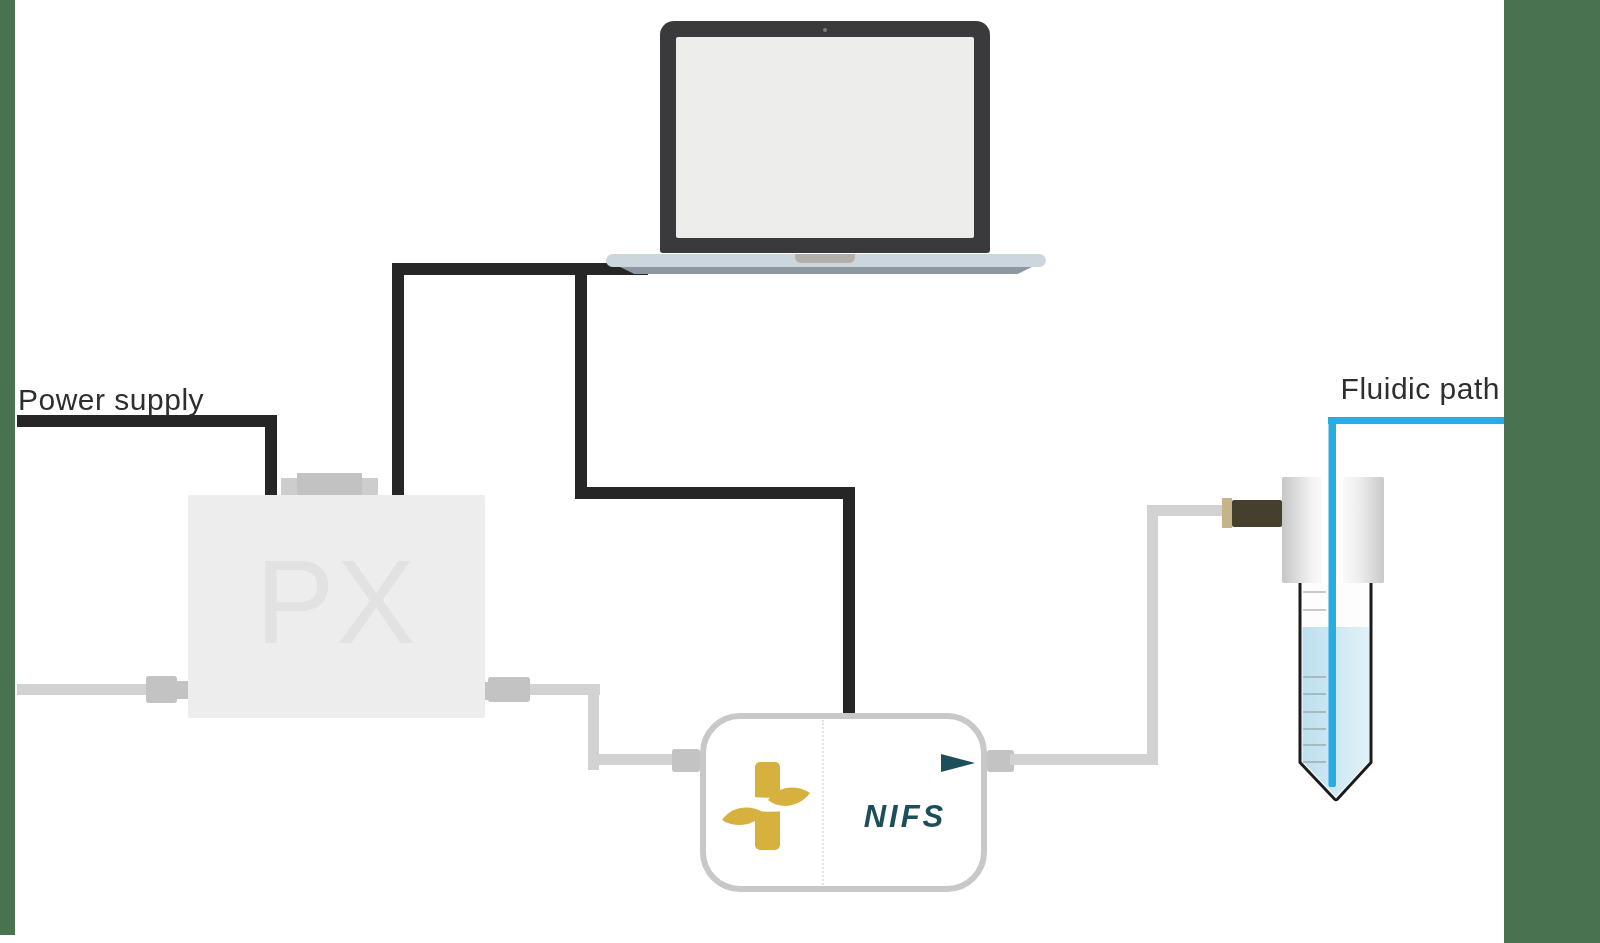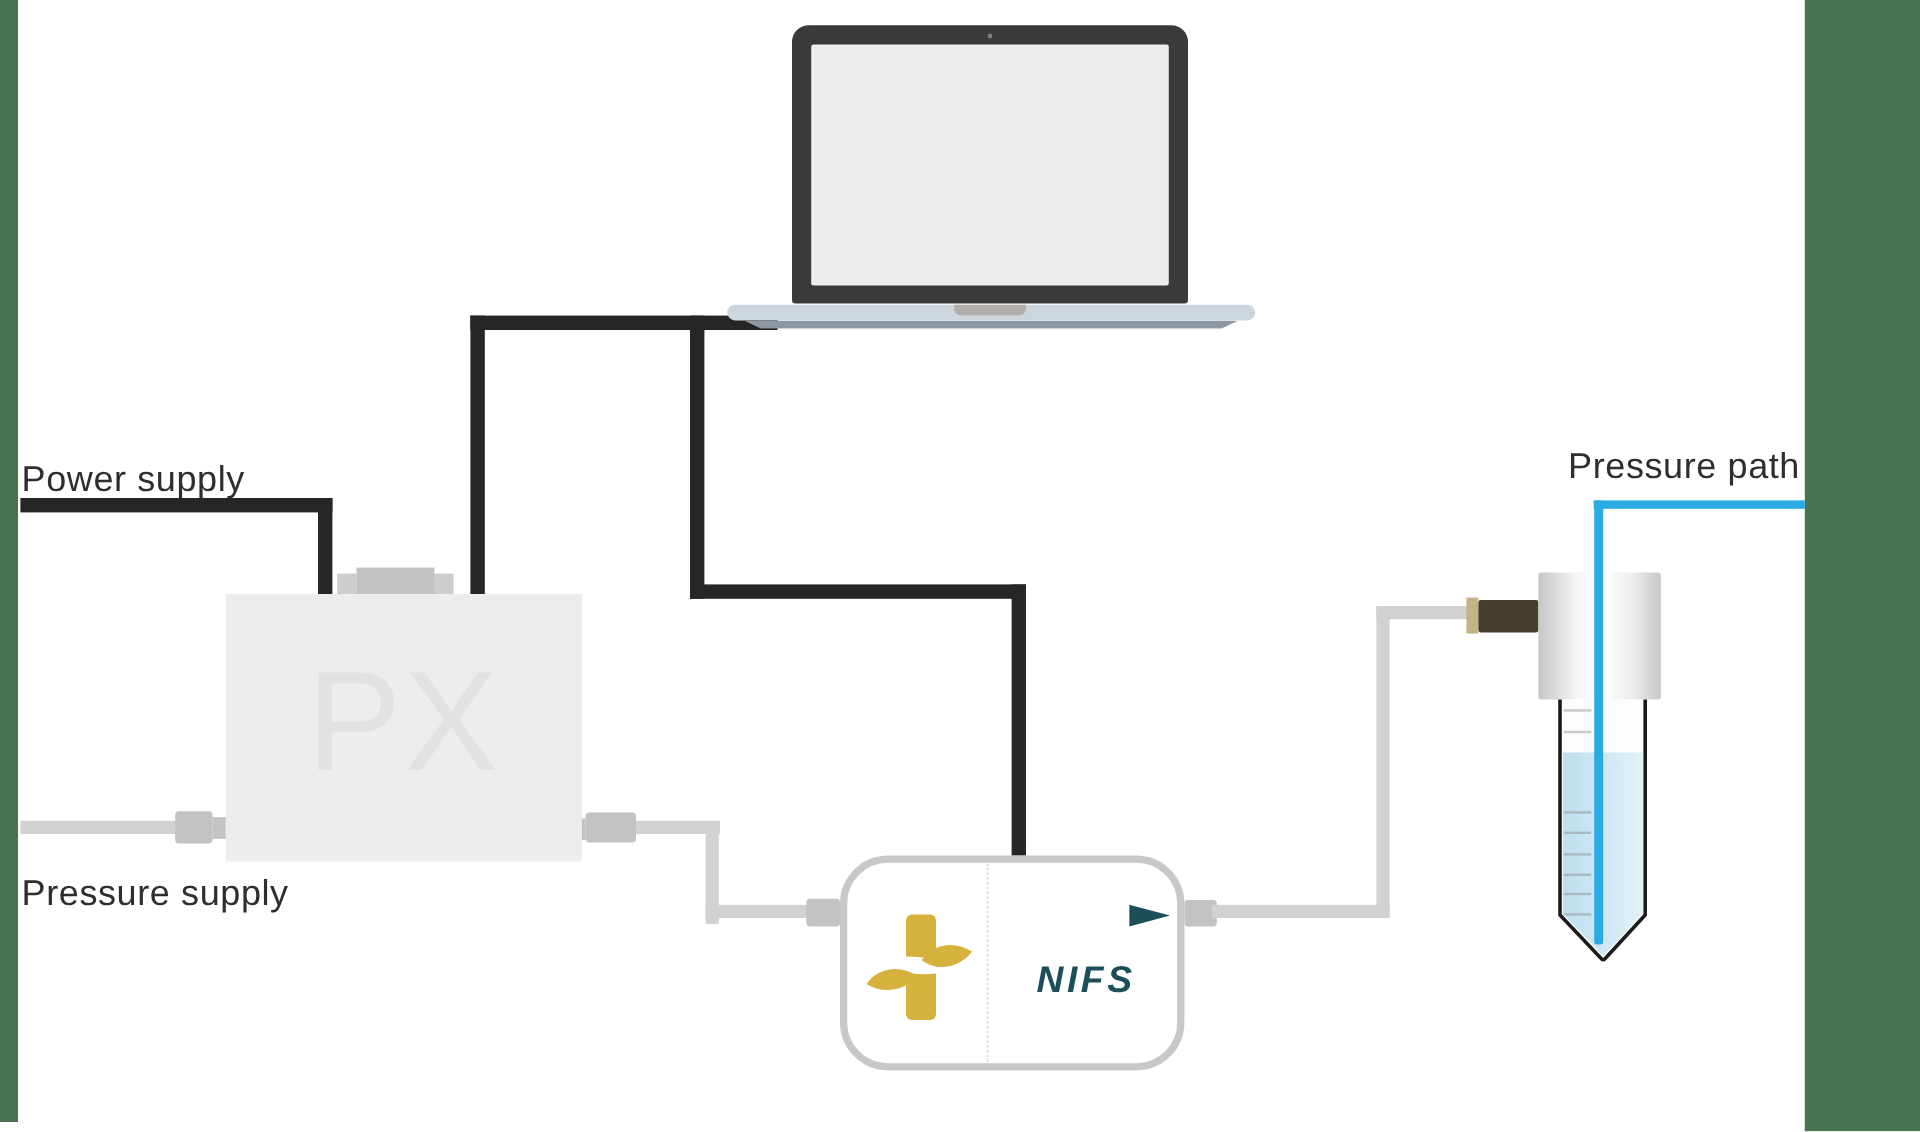--- a/index.html
+++ b/index.html
@@ -141,16 +141,15 @@
         <line x1="1303" y1="694" x2="1326" y2="694"></line>
       <line x1="1303" y1="712" x2="1326" y2="712"></line>
         <line x1="1303" y1="729" x2="1326" y2="729"></line>
       <line x1="1303" y1="745" x2="1326" y2="745"></line>
         <line x1="1303" y1="762" x2="1326" y2="762"></line>
     </g>
     <rect x="1328.5" y="417" width="7.5" height="370" rx="2" fill="var(--fluidic-blue,#2aabe2)"></rect>
   </svg>
 
   <div class="abs label" style="left:18px;top:368px;margin-top:15px;">Power supply</div>
-  <div class="abs label" style="left:18px;top:728px;">Pressure supply</div>
-  <div class="abs label" style="left:1300px;top:372px;width:200px;text-align:right;">Pressure path</div>
+  <div class="abs label" style="left:1300px;top:372px;width:200px;text-align:right;">Fluidic path</div>
 
 </div>
 
 </body></html>

